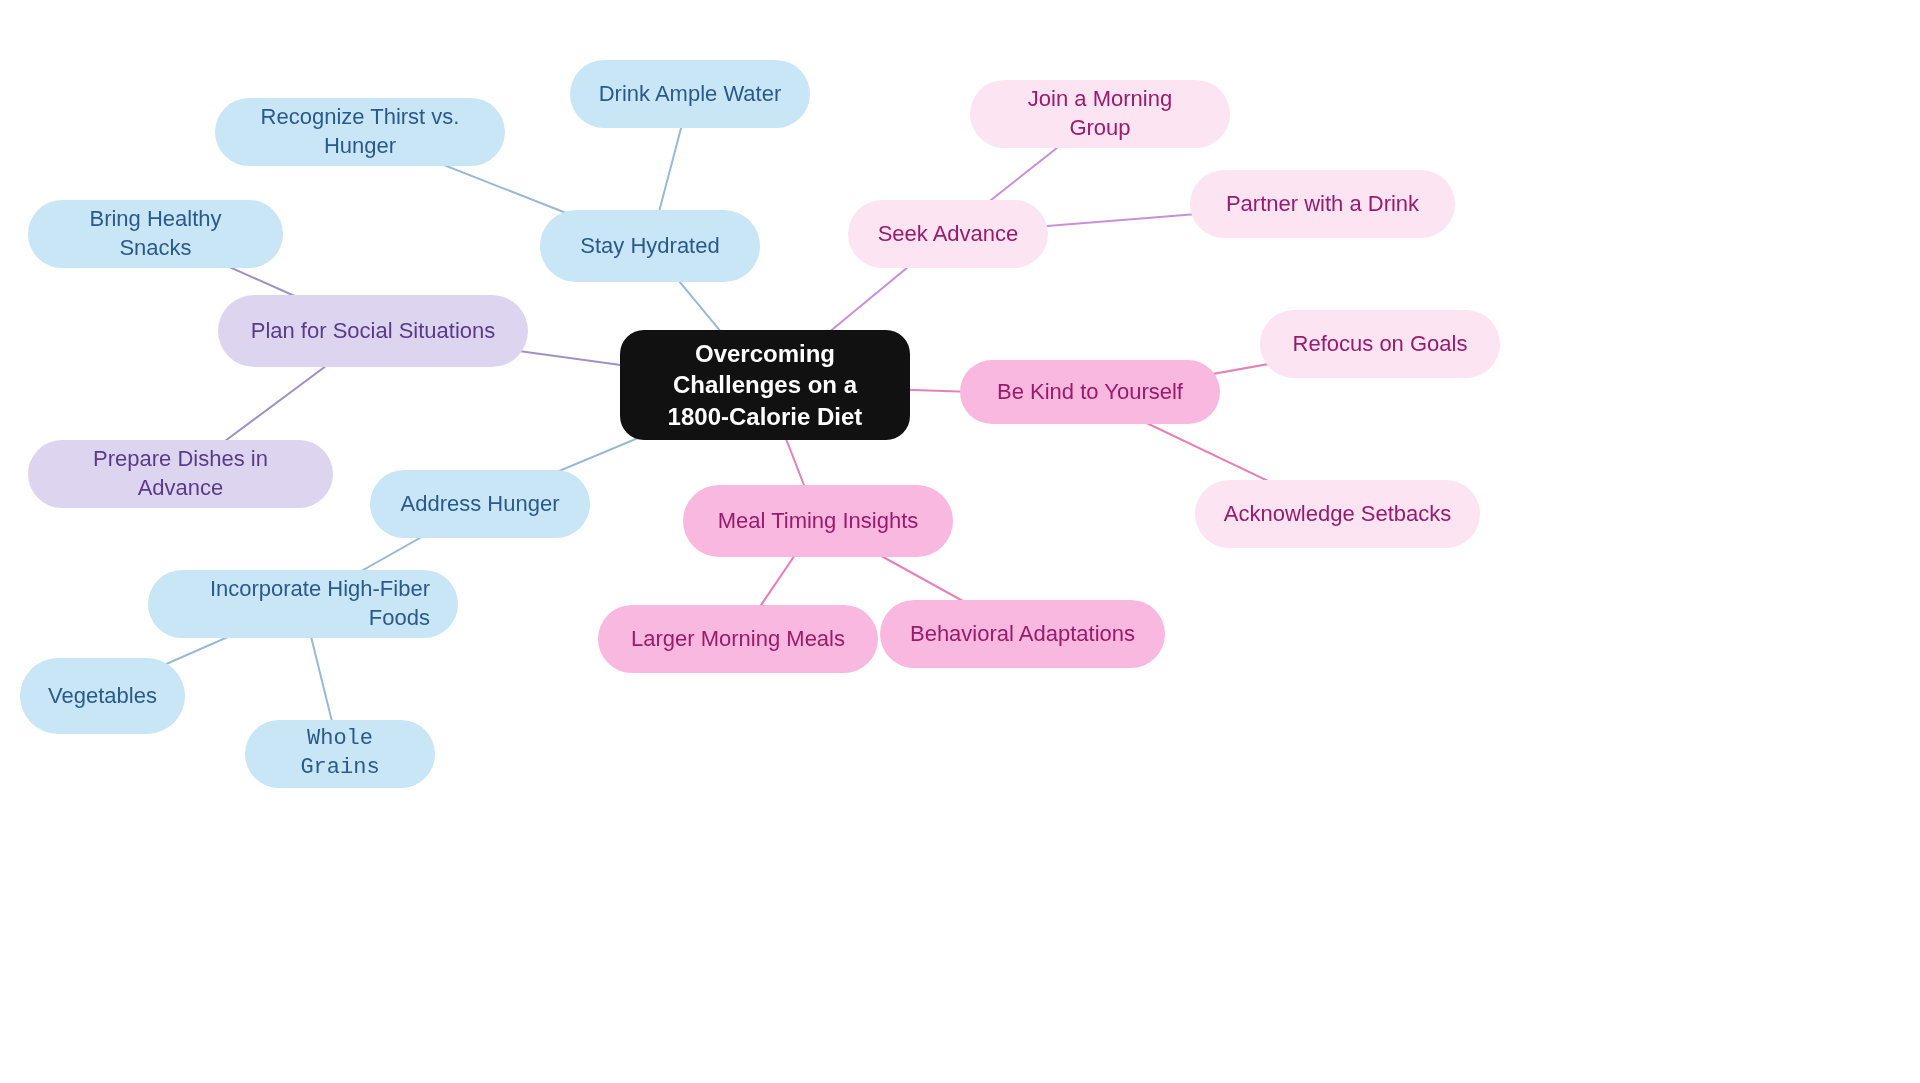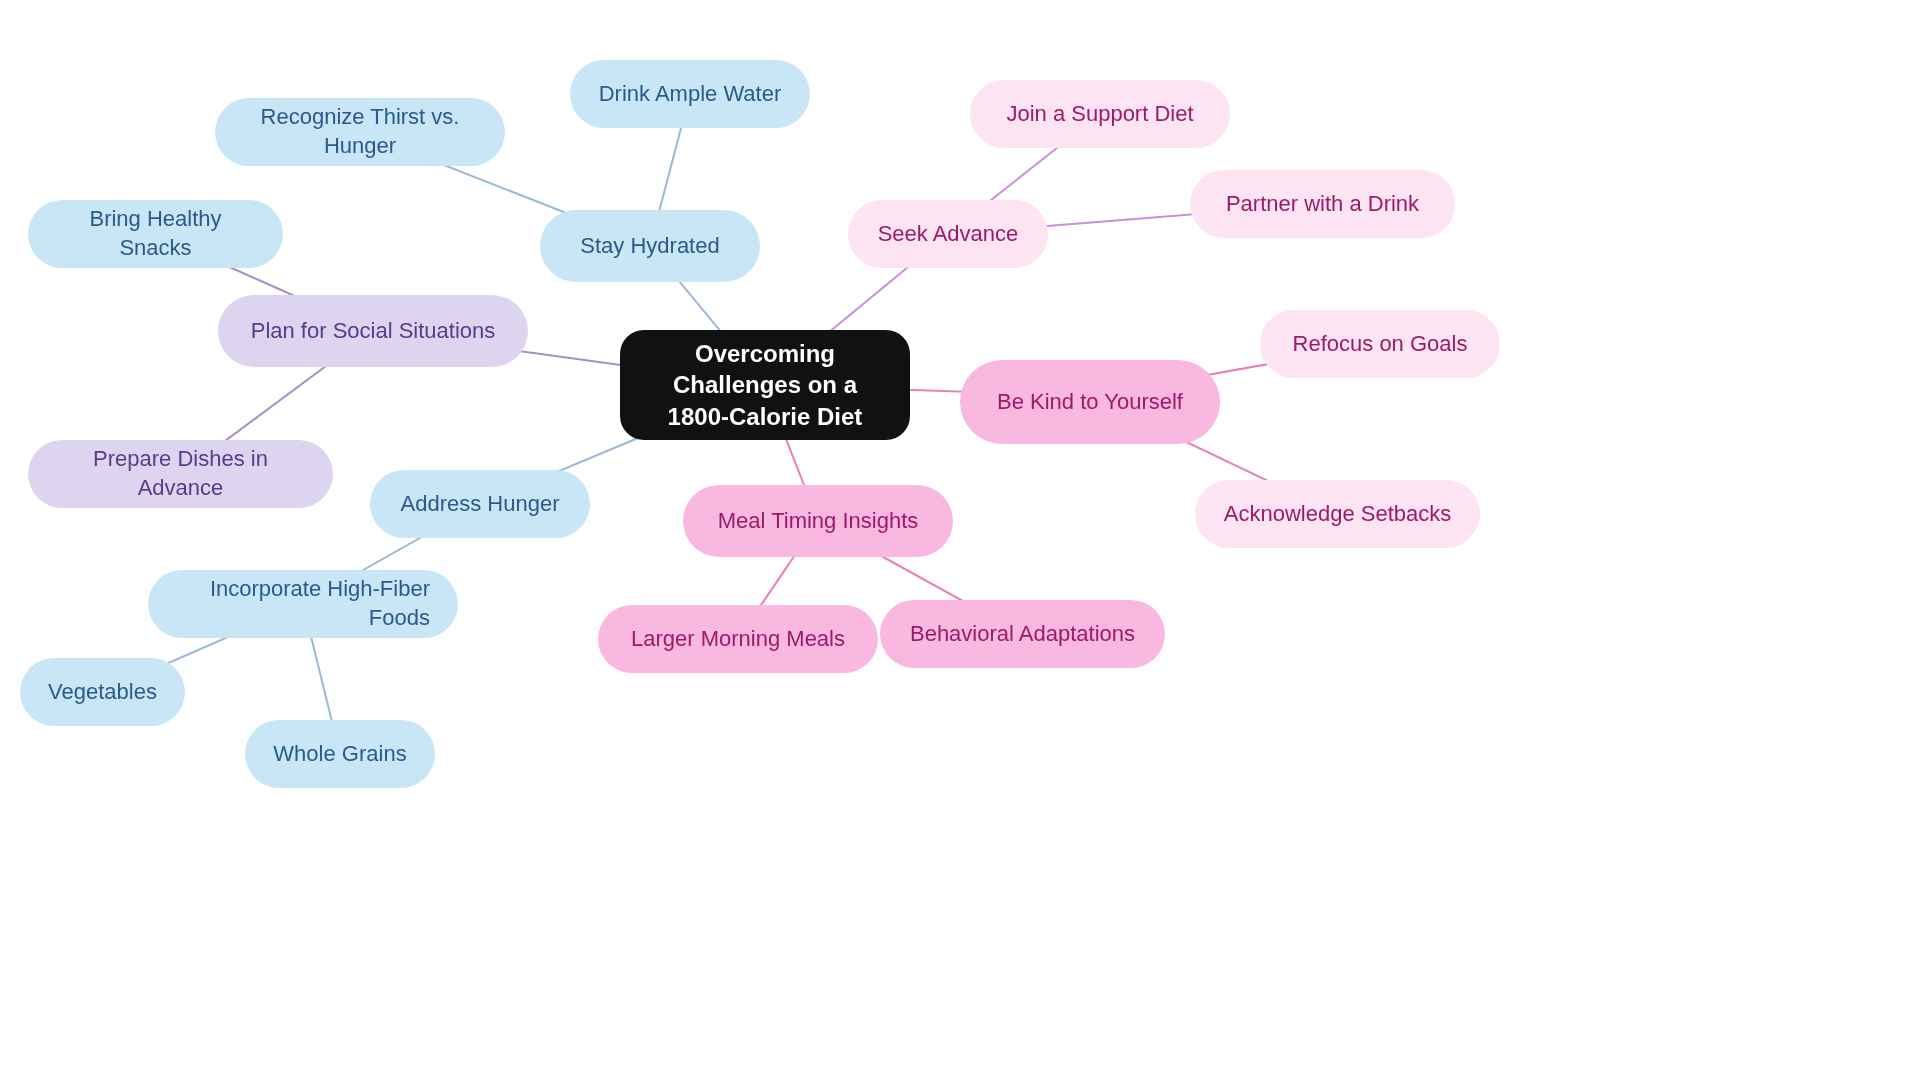--- a/index.html
+++ b/index.html
@@ -95,23 +95,23 @@
 1800-Calorie Diet</div>
 
 <div class="node node-blue" id="node-stay-hydrated" style="left: 540px; top: 210px; width: 220px; height: 72px;">Stay Hydrated</div>
 <div class="node node-blue" id="node-drink-water" style="left: 570px; top: 60px; width: 240px; height: 68px;">Drink Ample Water</div>
 <div class="node node-blue" id="node-thirst-hunger" style="left: 215px; top: 98px; width: 290px; height: 68px;">Recognize Thirst vs. Hunger</div>
 <div class="node node-purple" id="node-social-situations" style="left: 218px; top: 295px; width: 310px; height: 72px;">Plan for Social Situations</div>
 <div class="node node-blue" id="node-bring-snacks" style="left: 28px; top: 200px; width: 255px; height: 68px;">Bring Healthy Snacks</div>
 <div class="node node-purple" id="node-prepare-dishes" style="left: 28px; top: 440px; width: 305px; height: 68px;">Prepare Dishes in Advance</div>
 <div class="node node-blue" id="node-address-hunger" style="left: 370px; top: 470px; width: 220px; height: 68px;">Address Hunger</div>
 <div class="node node-blue" id="node-high-fiber" style="left: 148px; top: 570px; width: 310px; height: 68px; text-align: right;">Incorporate High-Fiber Foods</div>
-<div class="node node-blue" id="node-vegetables" style="left: 20px; top: 658px; width: 165px; height: 68px;">Vegetables</div>
-<div class="node node-blue" id="node-whole-grains" style="left: 245px; top: 720px; width: 190px; height: 68px;">Whole Grains</div>
+<div class="node node-blue" id="node-vegetables" style="left: 20px; top: 658px; width: 165px; height: 76px;">Vegetables</div>
+<div class="node node-blue" id="node-whole-grains" style="left: 245px; top: 720px; width: 190px; height: 68px; font-family: Liberation Mono, monospace;">Whole Grains</div>
 <div class="node node-pink" id="node-meal-timing" style="left: 683px; top: 485px; width: 270px; height: 72px;">Meal Timing Insights</div>
 <div class="node node-pink" id="node-larger-morning" style="left: 598px; top: 605px; width: 280px; height: 68px;">Larger Morning Meals</div>
 <div class="node node-pink" id="node-behavioral" style="left: 880px; top: 600px; width: 285px; height: 68px;">Behavioral Adaptations</div>
 <div class="node node-lightpink" id="node-seek-support" style="left: 848px; top: 200px; width: 200px; height: 68px;">Seek Advance</div>
-<div class="node node-lightpink" id="node-join-group" style="left: 970px; top: 80px; width: 260px; height: 68px;">Join a Support Diet</div>
+<div class="node node-lightpink" id="node-join-group" style="left: 970px; top: 80px; width: 260px; height: 68px;">Join a Morning Group</div>
 <div class="node node-lightpink" id="node-partner-friend" style="left: 1190px; top: 170px; width: 265px; height: 68px;">Partner with a Drink</div>
-<div class="node node-pink" id="node-be-kind" style="left: 960px; top: 360px; width: 260px; height: 84px;">Be Kind to Yourself</div>
+<div class="node node-pink" id="node-be-kind" style="left: 960px; top: 360px; width: 260px; height: 64px;">Be Kind to Yourself</div>
 <div class="node node-lightpink" id="node-refocus-goals" style="left: 1260px; top: 310px; width: 240px; height: 68px;">Refocus on Goals</div>
 <div class="node node-lightpink" id="node-acknowledge-setbacks" style="left: 1195px; top: 480px; width: 285px; height: 68px;">Acknowledge Setbacks</div>
 
 </body></html>

